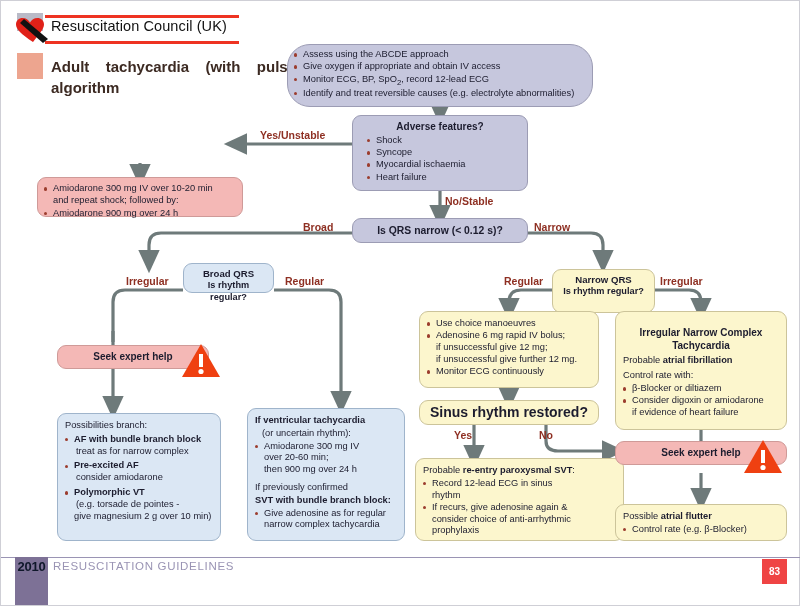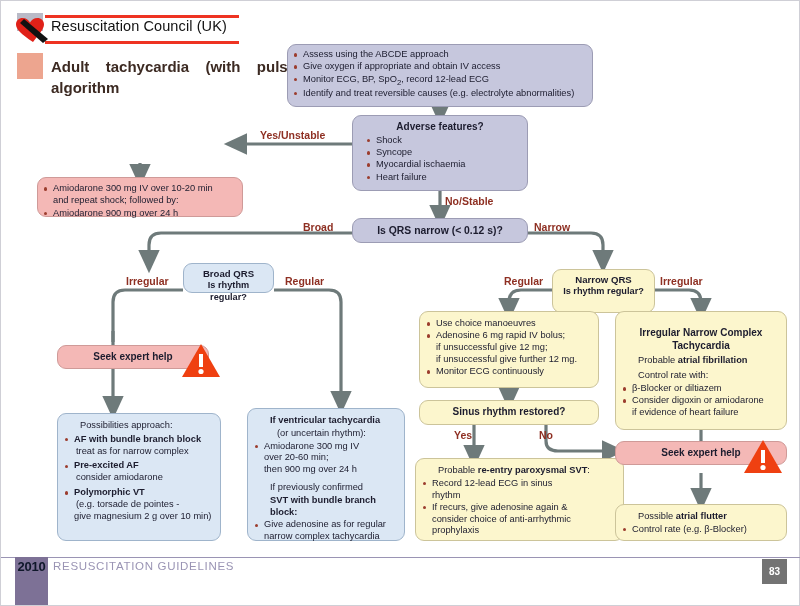--- a/index.html
+++ b/index.html
@@ -19,40 +19,40 @@
   #logo-rule-bottom{position:absolute;left:44px;top:40px;width:194px;height:3px;background:#ee3322;}
   #logo-heart{position:absolute;left:14px;top:16px;width:36px;height:26px;}
   #brand-name{position:absolute;left:50px;top:17px;font-size:14.5px;color:#111;letter-spacing:.1px;white-space:nowrap;}
   #title-swatch{position:absolute;left:16px;top:52px;width:26px;height:26px;background:#eda58f;}
   #algo-title{position:absolute;left:50px;top:55px;width:250px;font-size:15px;font-weight:bold;color:#3c2a22;line-height:1.42;text-align:justify;}
 
   
   #footer-rule{position:absolute;left:0;top:556px;width:800px;height:1px;background:#9a94b4;}
   #footer-year{position:absolute;left:14px;top:556px;width:33px;height:48px;background:#7d7196;color:#0f172a;font-size:13px;font-weight:bold;display:flex;align-items:flex-start;justify-content:center;padding-top:2px;box-sizing:border-box;letter-spacing:-.2px;}
   #footer-text{position:absolute;left:52px;top:559px;font-size:11.5px;color:#9a94b4;letter-spacing:.7px;}
-  #page-number{position:absolute;left:761px;top:558px;width:25px;height:25px;background:#737373;color:#fff;font-size:10px;font-weight:bold;display:flex;align-items:center;justify-content:center;}
+  #page-number{position:absolute;left:761px;top:558px;width:25px;height:25px;background:#ef4444;color:#fff;font-size:10px;font-weight:bold;display:flex;align-items:center;justify-content:center;}
 
   
   .node{position:absolute;box-sizing:border-box;border-radius:9px;border:1px solid #9a9aa8;
         font-size:9.3px;line-height:1.27;padding:4px 6px;}
   .n-lilac{background:#c6c7dd;border-color:#9c9cb4;}
   .n-pink{background:#f4b8b6;border-color:#cf9a98;}
   .n-blue{background:#dbe7f4;border-color:#9fb4cb;}
   .n-yellow{background:#fcf6cd;border-color:#ccc49a;}
   .n-center{text-align:center;}
   .hd{font-weight:bold;font-size:10px;display:block;text-align:center;margin-bottom:1px;}
   .hd2{font-weight:bold;font-size:9.6px;display:block;text-align:center;}
   b{font-weight:bold;}
 
   ul.bl{list-style:none;margin:0;padding:0;}
   ul.bl li{position:relative;padding-left:9px;margin:0 0 0.5px 0;}
   ul.bl li:before{content:"";position:absolute;left:0;top:4.2px;width:3.4px;height:3.4px;border-radius:50%;background:#9c3d2e;}
   ul.bl li.nb{padding-left:9px;}
   ul.bl li.nb:before{display:none;}
-  .plain{margin:0 0 1px 15px;}
+  .plain{margin:0 0 1px 0;}
 
   
   .elabel{position:absolute;font-size:10.5px;font-weight:bold;color:#8e2f22;white-space:nowrap;}
 
   
   #wires{position:absolute;left:0;top:0;width:800px;height:606px;}
 
   
   .warn{position:absolute;width:40px;height:36px;}
 </style>
@@ -121,21 +121,21 @@
   <div class="elabel" style="left:444px;top:194px;">No/Stable</div>
   <div class="elabel" style="left:302px;top:220px;">Broad</div>
   <div class="elabel" style="left:533px;top:220px;">Narrow</div>
   <div class="elabel" style="left:125px;top:274px;">Irregular</div>
   <div class="elabel" style="left:284px;top:274px;">Regular</div>
   <div class="elabel" style="left:503px;top:274px;">Regular</div>
   <div class="elabel" style="left:659px;top:274px;">Irregular</div>
   <div class="elabel" style="left:453px;top:428px;">Yes</div>
   <div class="elabel" style="left:538px;top:428px;">No</div>
 
-  <div class="node n-lilac" style="left:286px;top:43px;width:306px;height:63px;">
+  <div class="node n-lilac" style="left:286px;top:43px;width:306px;height:63px;border-radius:23px;">
     <ul class="bl">
       <li>Assess using the ABCDE approach</li>
       <li>Give oxygen if appropriate and obtain IV access</li>
       <li>Monitor ECG, BP, SpO<sub>2</sub>, record 12-lead ECG</li>
       <li>Identify and treat reversible causes (e.g. electrolyte abnormalities)</li>
     </ul>
   </div>
 
   <div class="node n-lilac" style="left:351px;top:114px;width:176px;height:76px;padding-top:5px;">
     <span class="hd">Adverse features?</span>
@@ -173,21 +173,21 @@
   <div class="node n-pink n-center" style="left:56px;top:344px;width:152px;height:24px;display:flex;align-items:center;justify-content:center;">
     <span style="font-weight:bold;font-size:10px;">Seek expert help</span>
   </div>
   <svg class="warn" style="left:180px;top:342px;" viewBox="0 0 40 36">
     <path d="M20 1 L39 34 L1 34 Z" fill="#ef4011"></path>
     <rect x="18" y="11" width="4" height="13" fill="#ffffff"></rect>
     <circle cx="20" cy="28.5" r="2.6" fill="#ffffff"></circle>
   </svg>
 
   <div class="node n-blue" style="left:56px;top:412px;width:164px;height:128px;padding:6px 7px;">
-    <div class="plain">Possibilities approach:</div>
+    <div class="plain">Possibilities branch:</div>
     <ul class="bl" style="margin-top:2px;">
       <li><b>AF with bundle branch block</b><br><span style="padding-left:2px;">treat as for narrow complex</span></li>
       <li style="margin-top:3px;"><b>Pre-excited AF</b><br><span style="padding-left:2px;">consider amiodarone</span></li>
       <li style="margin-top:3px;"><b>Polymorphic VT</b><br><span style="padding-left:2px;white-space:pre-line;">(e.g. torsade de pointes -
 give magnesium 2 g over 10 min)</span></li>
     </ul>
   </div>
 
   <div class="node n-blue" style="left:246px;top:407px;width:158px;height:133px;padding:6px 7px;">
     <div class="plain" style="font-weight:bold;">If ventricular tachycardia</div>
@@ -209,21 +209,21 @@
     <ul class="bl">
       <li>Use choice manoeuvres</li>
       <li style="white-space:pre-line;">Adenosine 6 mg rapid IV bolus;
 if unsuccessful give 12 mg;
 if unsuccessful give further 12 mg.</li>
       <li>Monitor ECG continuously</li>
     </ul>
   </div>
 
   <div class="node n-yellow n-center" style="left:418px;top:399px;width:180px;height:25px;display:flex;align-items:center;justify-content:center;">
-    <span style="font-weight:bold;font-size:10px;">Sinus rhythm restored?</span>
+    <span style="font-weight:bold;font-size:14px;">Sinus rhythm restored?</span>
   </div>
 
   <div class="node n-yellow" style="left:414px;top:457px;width:209px;height:83px;padding:6px 7px;">
     <div class="plain"><span>Probable </span><b>re-entry paroxysmal SVT</b><span>:</span></div>
     <ul class="bl" style="margin-top:1px;">
       <li style="white-space:pre-line;">Record 12-lead ECG in sinus
 rhythm</li>
       <li style="white-space:pre-line;">If recurs, give adenosine again &amp;
 consider choice of anti-arrhythmic
 prophylaxis</li>

